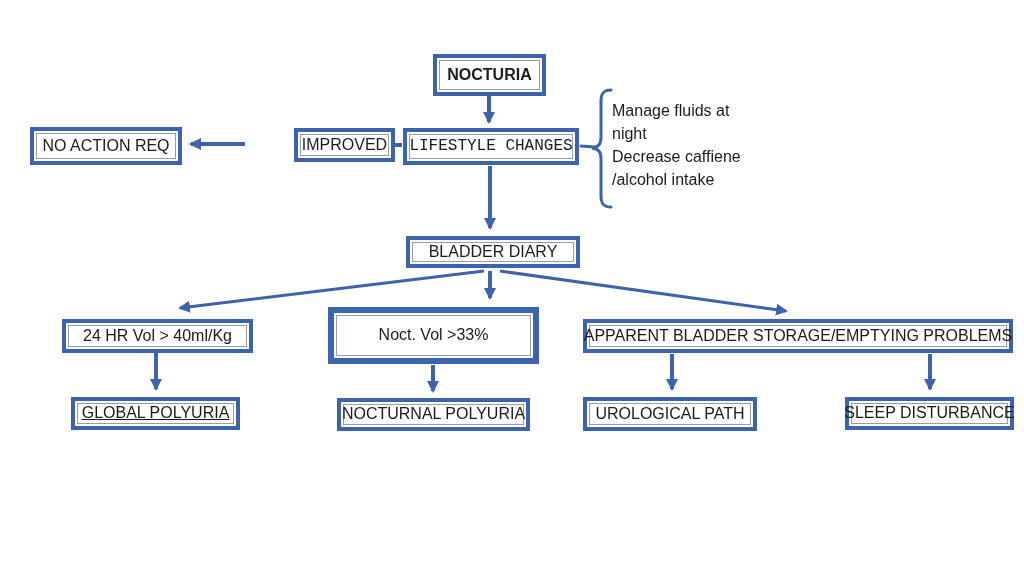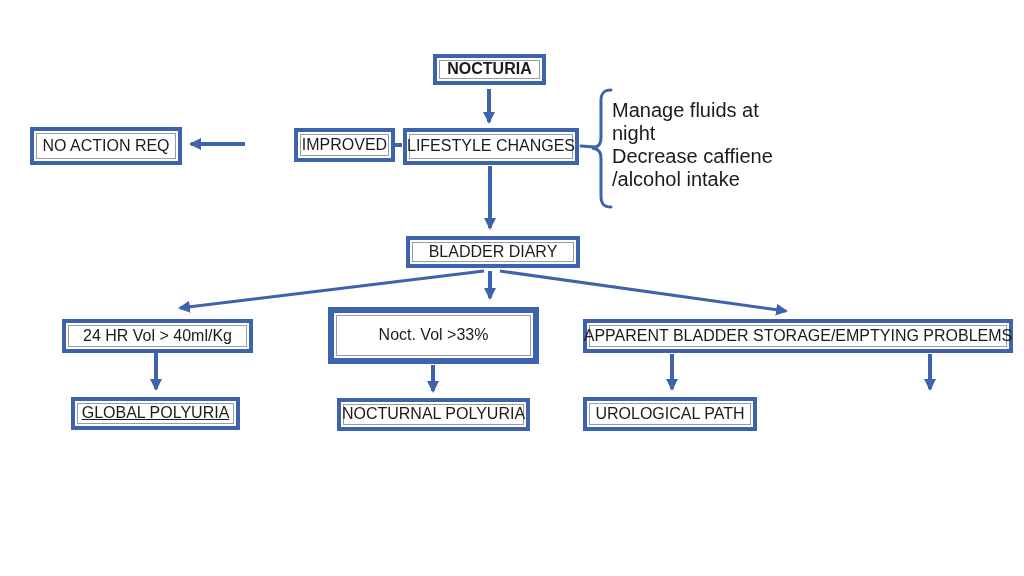--- a/index.html
+++ b/index.html
@@ -34,21 +34,21 @@
     line-height: 1.15;
     white-space: nowrap;
   }
   .box.bold { font-weight: 700; }
   .box.thick { border-width: 6px; text-align: right; }
   .annotation {
     position: absolute;
     left: 612px; top: 99px;
     width: 170px;
     color: var(--ink);
-    font-size: 20px;
+    font-size: 16px;
     line-height: 23px;
     white-space: nowrap;
   }
   .line-stroke { stroke: var(--accent); fill: none; }
 </style>
 </head>
 <body>
 
 <div class="stage">
 
@@ -68,25 +68,25 @@
     <line class="line-stroke" x1="500" y1="271" x2="786" y2="311" stroke-width="3" marker-end="url(#arrow)"></line>
     <line class="line-stroke" x1="156" y1="348" x2="156" y2="389" stroke-width="4" marker-end="url(#arrow)"></line>
     <line class="line-stroke" x1="433" y1="365" x2="433" y2="391" stroke-width="4" marker-end="url(#arrow)"></line>
     <line class="line-stroke" x1="672" y1="354" x2="672" y2="389" stroke-width="4" marker-end="url(#arrow)"></line>
     <line class="line-stroke" x1="930" y1="354" x2="930" y2="389" stroke-width="4" marker-end="url(#arrow)"></line>
 
     <line class="line-stroke" x1="581" y1="146" x2="595" y2="147" stroke-width="3" stroke-linecap="round"></line>
     <path class="line-stroke" stroke-width="3" stroke-linecap="round" d="M 611,90 C 603,90 601,94 601,101 L 601,137 C 601,144 599,147 592,148 C 599,149 601,152 601,159 L 601,196 C 601,203 603,207 611,207"></path>
   </svg>
 
-  <div class="box bold" style="left:433px; top:54px; width:113px; height:31px;">
+  <div class="box bold" style="left:433px; top:54px; width:113px; height:42px;">
     <span>NOCTURIA</span>
   </div>
 
-  <div class="box" style="left:403px; top:128px; width:176px; height:37px;">
+  <div class="box" style="left:403px; top:128px; width:176px; height:37px;font-family:Liberation Mono, monospace;">
     <span>LIFESTYLE CHANGES</span>
   </div>
 
   <div class="box" style="left:246px; top:128px; width:101px; height:34px;margin-left:48px;">
     <span>IMPROVED</span>
   </div>
 
   <div class="box" style="left:30px; top:127px; width:152px; height:38px;">
     <span>NO ACTION REQ</span>
   </div>
@@ -112,20 +112,23 @@
   </div>
 
   <div class="box" style="left:337px; top:398px; width:193px; height:33px;">
     <span>NOCTURNAL POLYURIA</span>
   </div>
 
   <div class="box" style="left:583px; top:397px; width:174px; height:34px;">
     <span>UROLOGICAL PATH</span>
   </div>
 
+  <div class="box" style="left:845px; top:397px; width:169px; height:33px;">
+    <span>SLEEP DISTURBANCE</span>
+  </div>
 
   <div class="annotation">
     <div>Manage fluids at</div>
     <div>night</div>
     <div>Decrease caffiene</div>
     <div>/alcohol intake</div>
   </div>
 
 </div>
 

